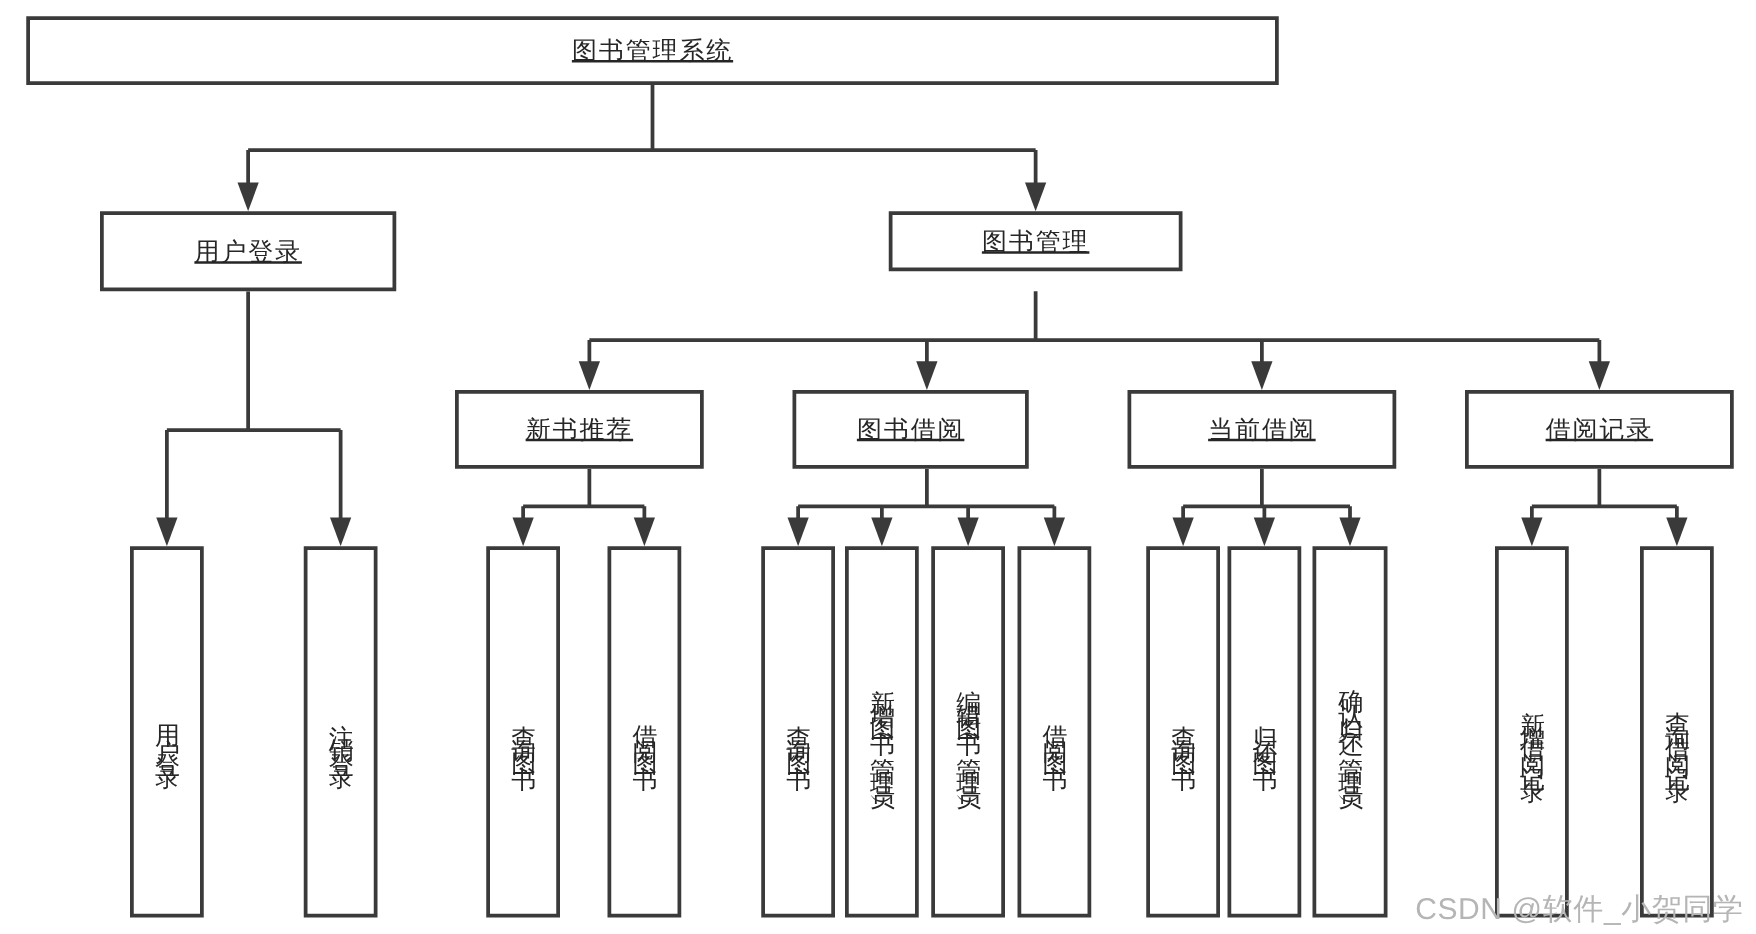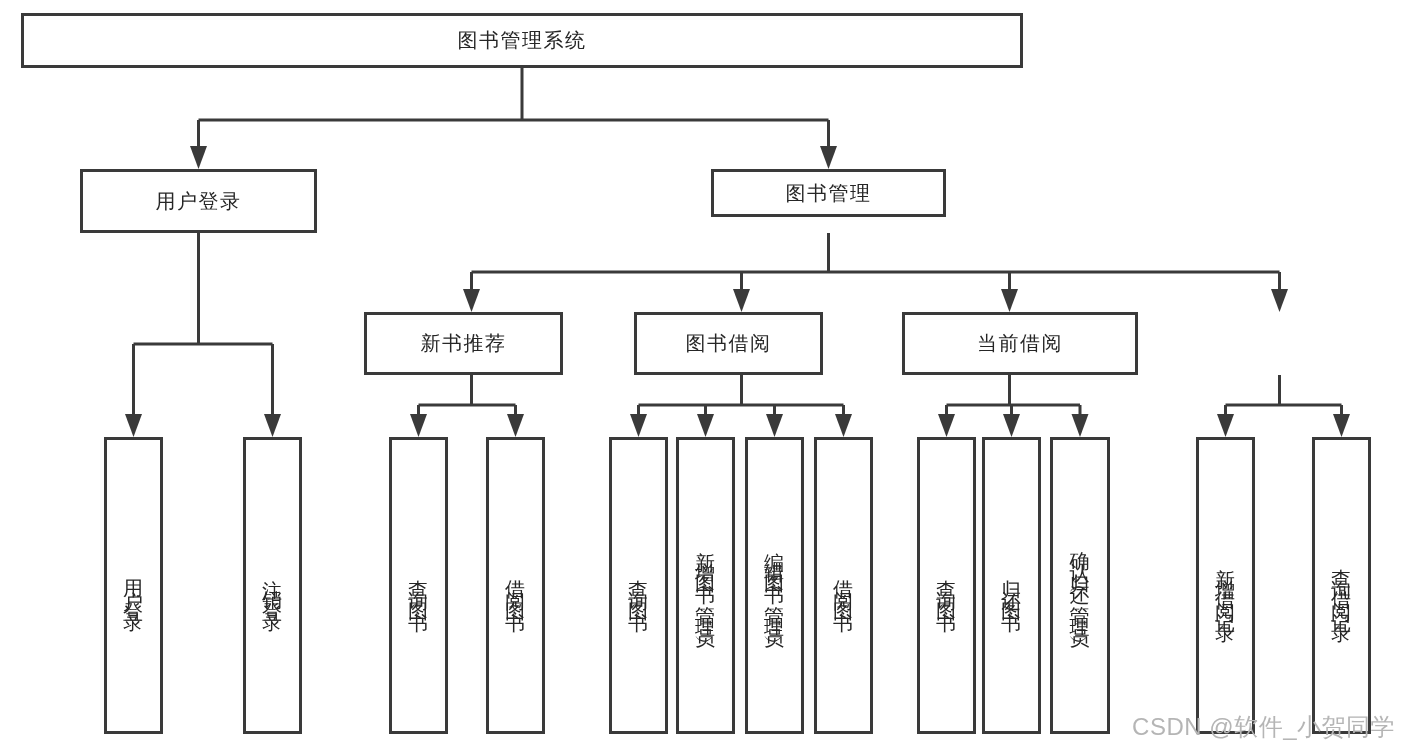--- a/index.html
+++ b/index.html
@@ -31,21 +31,21 @@
     border: 3px solid var(--line, #3a3a3a);
     background: #ffffff;
     display: flex;
     align-items: center;
     justify-content: center;
     color: var(--text, #262626);
     font-size: 20px;
     z-index: 1;
     text-align: center;
   }
-  .hbox { letter-spacing: 1.5px; }
+  .hbox { letter-spacing: 1.5px; text-decoration: underline; }
   .vbox {
     writing-mode: vertical-rl;
     text-orientation: mixed;
     letter-spacing: 11px;
     line-height: 1;
   }
   .watermark {
     position: absolute;
     right: 10px;
     bottom: 4px;
@@ -94,21 +94,22 @@
     </g>
   </svg>
 
   <div class="node hbox" style="left:21px;top:13px;width:1002px;height:55px">图书管理系统</div>
 
   <div class="node hbox" style="left:80px;top:169px;width:237px;height:64px">用户登录</div>
   <div class="node hbox" style="left:711px;top:169px;width:235px;height:48px">图书管理</div>
 
   <div class="node hbox" style="left:364px;top:312px;width:199px;height:63px">新书推荐</div>
   <div class="node hbox" style="left:634px;top:312px;width:189px;height:63px">图书借阅</div>
-  <div class="node hbox" style="left:902px;top:312px;width:236px;height:63px">当前借阅</div>
+  <div class="node hbox" style="left:902px;top:312px;width:215px;height:63px">当前借阅</div>
+  <div class="node hbox" style="left:1172px;top:312px;width:215px;height:63px">借阅记录</div>
 
   <div class="node vbox" style="left:104px;top:437px;width:59px;height:297px">用户登录</div>
   <div class="node vbox" style="left:243px;top:437px;width:59px;height:297px">注销登录</div>
 
   <div class="node vbox" style="left:389px;top:437px;width:59px;height:297px">查询图书</div>
   <div class="node vbox" style="left:486px;top:437px;width:59px;height:297px">借阅图书</div>
 
   <div class="node vbox" style="left:609px;top:437px;width:59px;height:297px">查询图书</div>
   <div class="node vbox" style="left:676px;top:437px;width:59px;height:297px">新增图书（管理员）</div>
   <div class="node vbox" style="left:745px;top:437px;width:59px;height:297px">编辑图书（管理员）</div>

